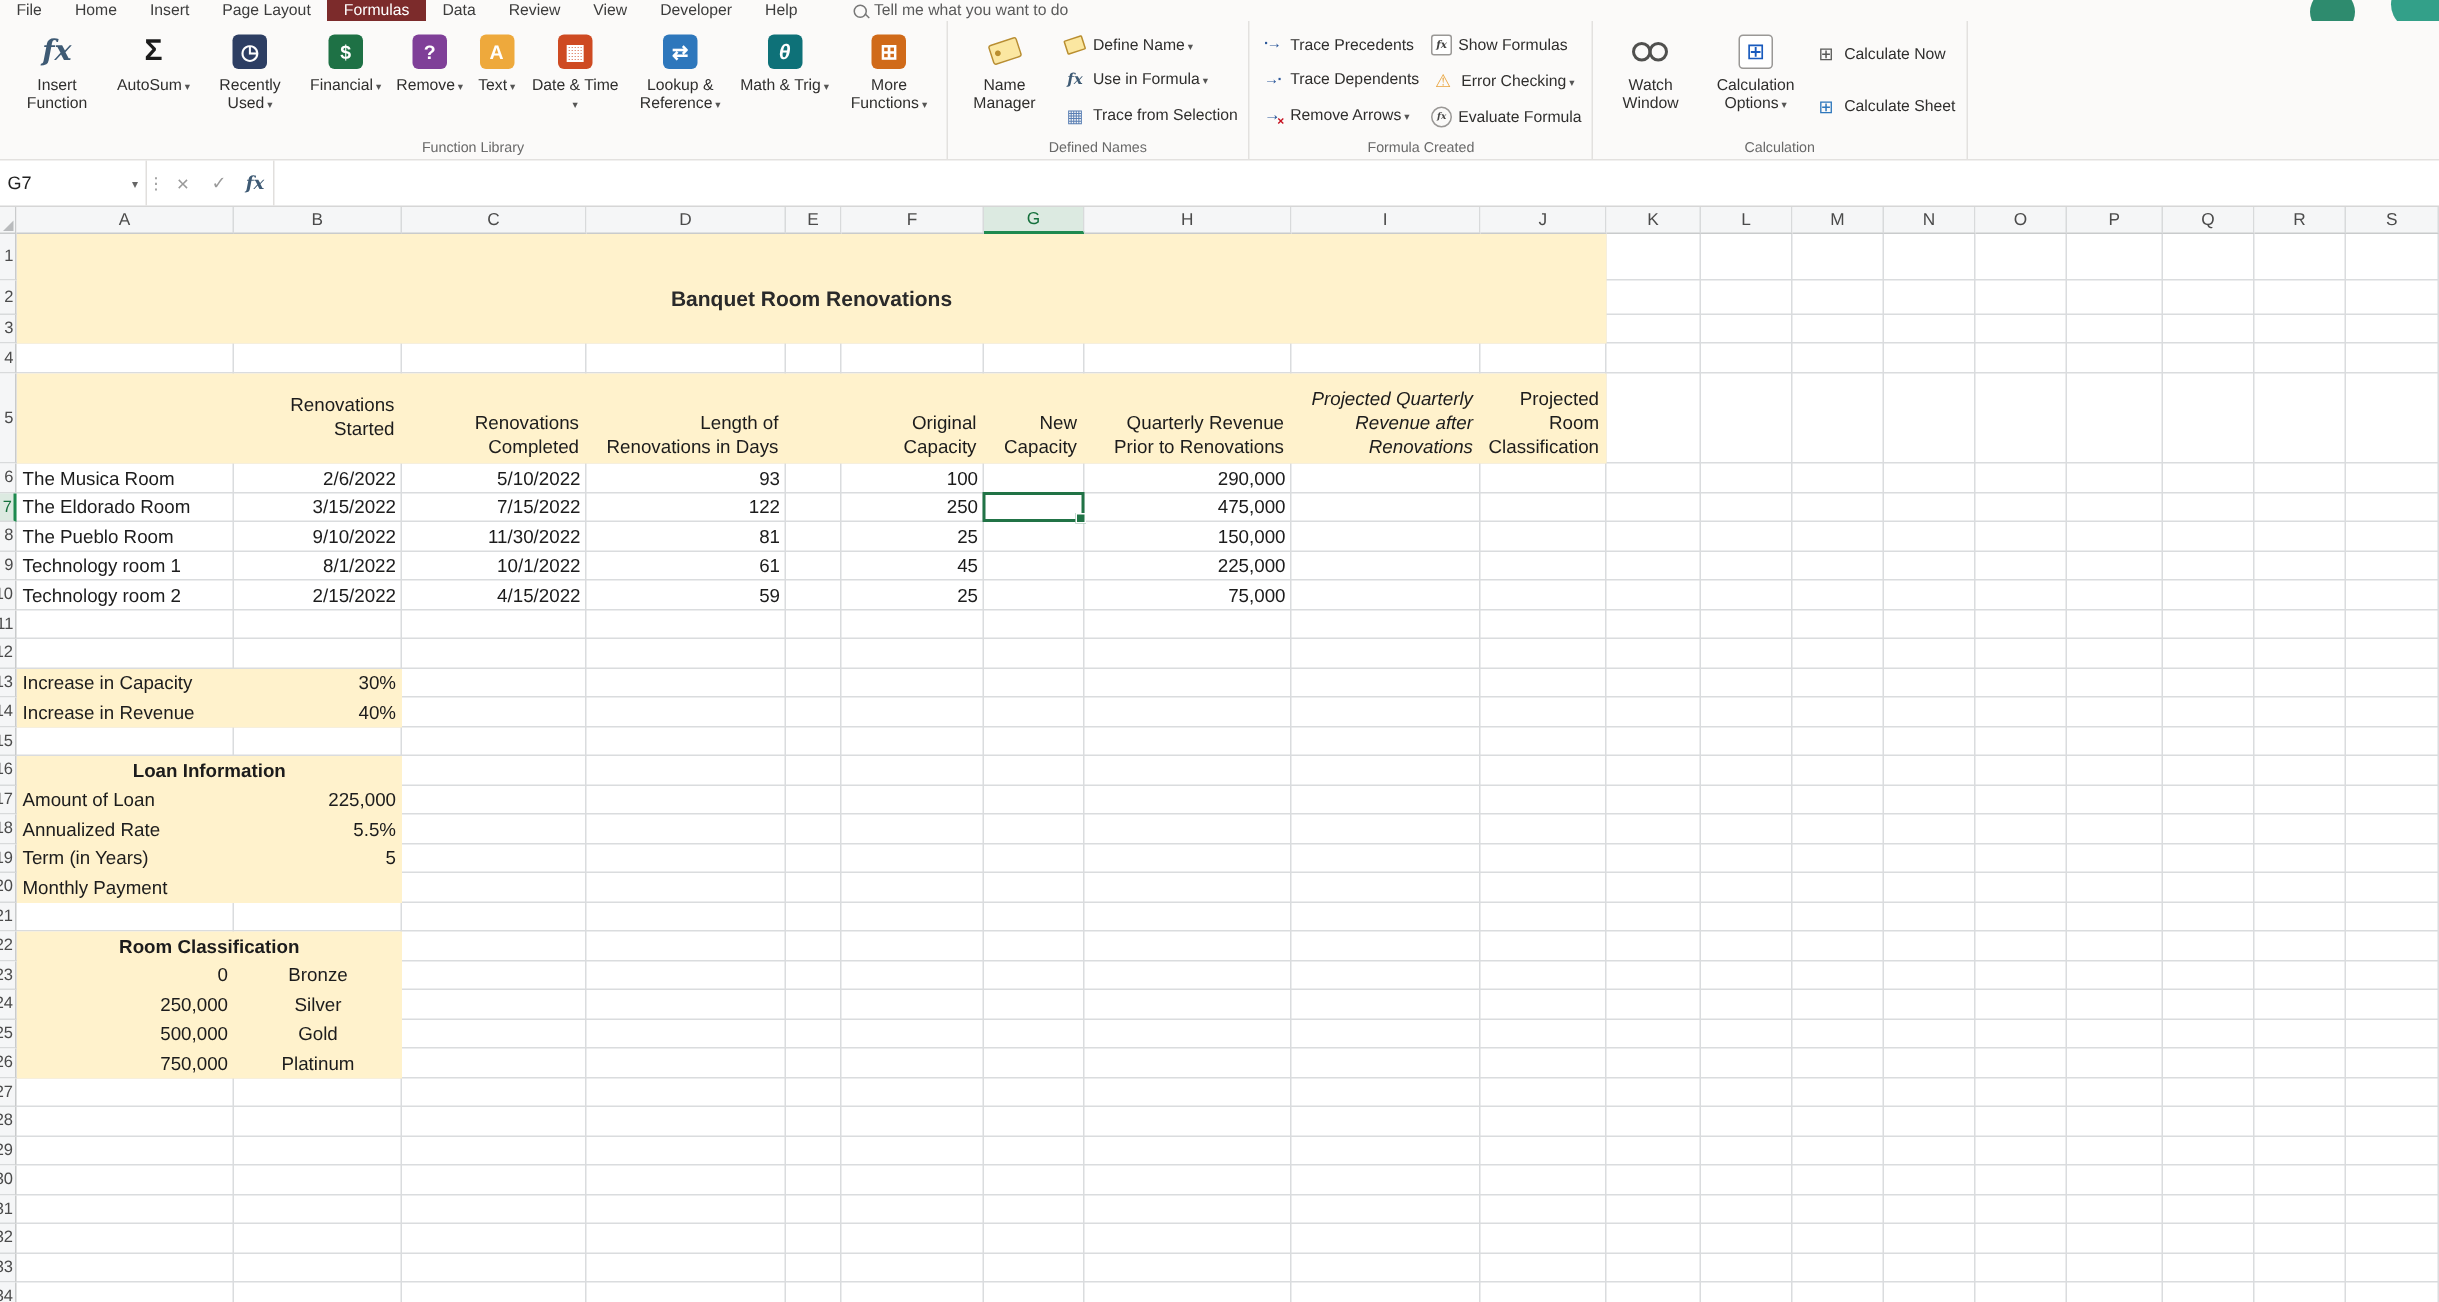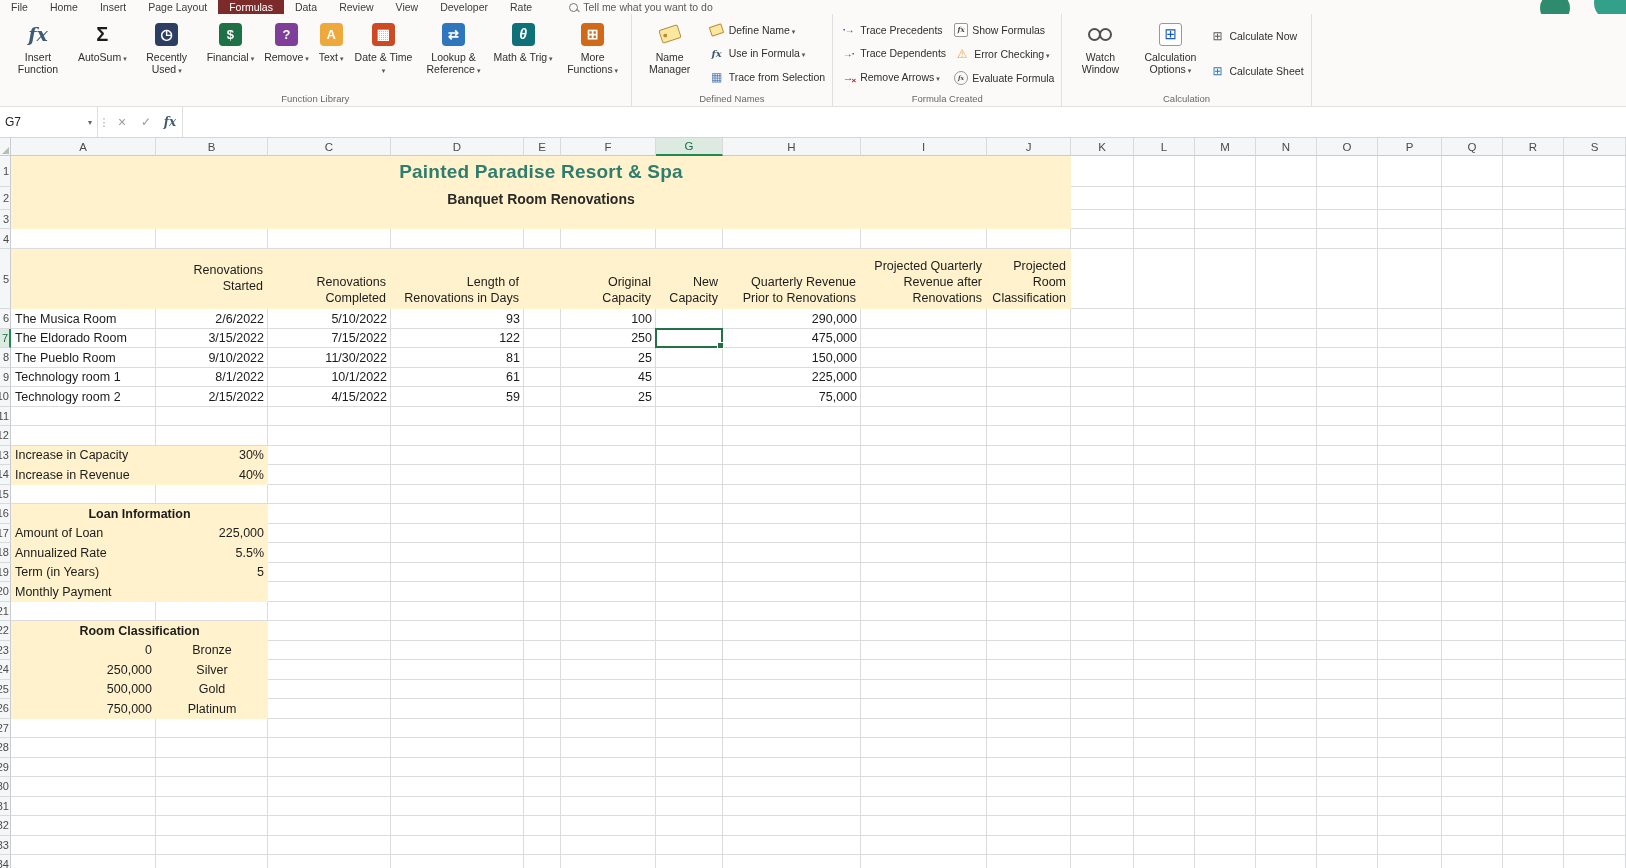--- a/index.html
+++ b/index.html
@@ -112,21 +112,21 @@
   <div class="tabs">
     <span class="tab">File</span>
     <span class="tab">Home</span>
     <span class="tab">Insert</span>
     <span class="tab">Page Layout</span>
     <span class="tab active">Formulas</span>
     <span class="tab">Data</span>
     <span class="tab">Review</span>
     <span class="tab">View</span>
     <span class="tab">Developer</span>
-    <span class="tab">Rate</span>
+    <span class="tab">Help</span>
     <span class="tellme">
       <span class="tm-icon"></span>
       <span>Tell me what you want to do</span>
     </span>
     <span class="avatar"></span>
     <span class="corner-blob"></span>
   </div>
 
   <div class="ribbon">
 
@@ -326,29 +326,28 @@
       <div class="hline" style="left: 11px; top: 638px; width: 1615px; height: 1px;"></div>
       <div class="hline" style="left: 11px; top: 657.5px; width: 1615px; height: 1px;"></div>
       <div class="hline" style="left: 11px; top: 677px; width: 1615px; height: 1px;"></div>
       <div class="hline" style="left: 11px; top: 696.5px; width: 1615px; height: 1px;"></div>
       <div class="hline" style="left: 11px; top: 716px; width: 1615px; height: 1px;"></div>
       <div class="fill" style="left: 11px; top: 18px; width: 1060px; height: 73px;"></div>
       <div class="fill" style="left: 11px; top: 111px; width: 1060px; height: 60px;"></div>
       <div class="fill" style="left: 11px; top: 307.5px; width: 257px; height: 39px;"></div>
       <div class="fill" style="left: 11px; top: 366px; width: 257px; height: 97.5px;"></div>
       <div class="fill" style="left: 11px; top: 483px; width: 257px; height: 97.5px;"></div>
-      <div class="cell s-title" style="left: 11px; top: 18px; width: 1060px; height: 31px;">Painted Paradise Resort &amp; Spa</div>
       <div class="cell s-subtitle" style="left: 11px; top: 49px; width: 1060px; height: 23px;">Banquet Room Renovations</div>
       <div class="cell s-hdr" style="left: 156px; top: 111px; width: 112px; height: 48px;">Renovations Started</div>
       <div class="cell s-hdr" style="left: 268px; top: 111px; width: 123px; height: 60px;">Renovations Completed</div>
       <div class="cell s-hdr" style="left: 391px; top: 111px; width: 133px; height: 60px;">Length of Renovations in Days</div>
       <div class="cell s-hdr" style="left: 561px; top: 111px; width: 95px; height: 60px;">Original Capacity</div>
       <div class="cell s-hdr" style="left: 656px; top: 111px; width: 67px; height: 60px;">New Capacity</div>
       <div class="cell s-hdr" style="left: 723px; top: 111px; width: 138px; height: 60px;">Quarterly Revenue Prior to Renovations</div>
-      <div class="cell s-hdr" style="left: 861px; top: 111px; width: 126px; height: 60px;">Projected Quarterly Revenue after Renovations</div>
+      <div class="cell s-hdr" style="left: 861px; top: 111px; width: 126px; height: 60px; font-style: italic;">Projected Quarterly Revenue after Renovations</div>
       <div class="cell s-hdr" style="left: 987px; top: 111px; width: 84px; height: 60px;">Projected Room Classification</div>
       <div class="cell s-left" style="left: 11px; top: 171px; width: 145px; height: 19.5px;">The Musica Room</div>
       <div class="cell s-right" style="left: 156px; top: 171px; width: 112px; height: 19.5px;">2/6/2022</div>
       <div class="cell s-right" style="left: 268px; top: 171px; width: 123px; height: 19.5px;">5/10/2022</div>
       <div class="cell s-right" style="left: 391px; top: 171px; width: 133px; height: 19.5px;">93</div>
       <div class="cell s-right" style="left: 561px; top: 171px; width: 95px; height: 19.5px;">100</div>
       <div class="cell s-right" style="left: 723px; top: 171px; width: 138px; height: 19.5px;">290,000</div>
       <div class="cell s-left" style="left: 11px; top: 190.5px; width: 145px; height: 19.5px;">The Eldorado Room</div>
       <div class="cell s-right" style="left: 156px; top: 190.5px; width: 112px; height: 19.5px; text-align: center;">3/15/2022</div>
       <div class="cell s-right" style="left: 268px; top: 190.5px; width: 123px; height: 19.5px;">7/15/2022</div>

